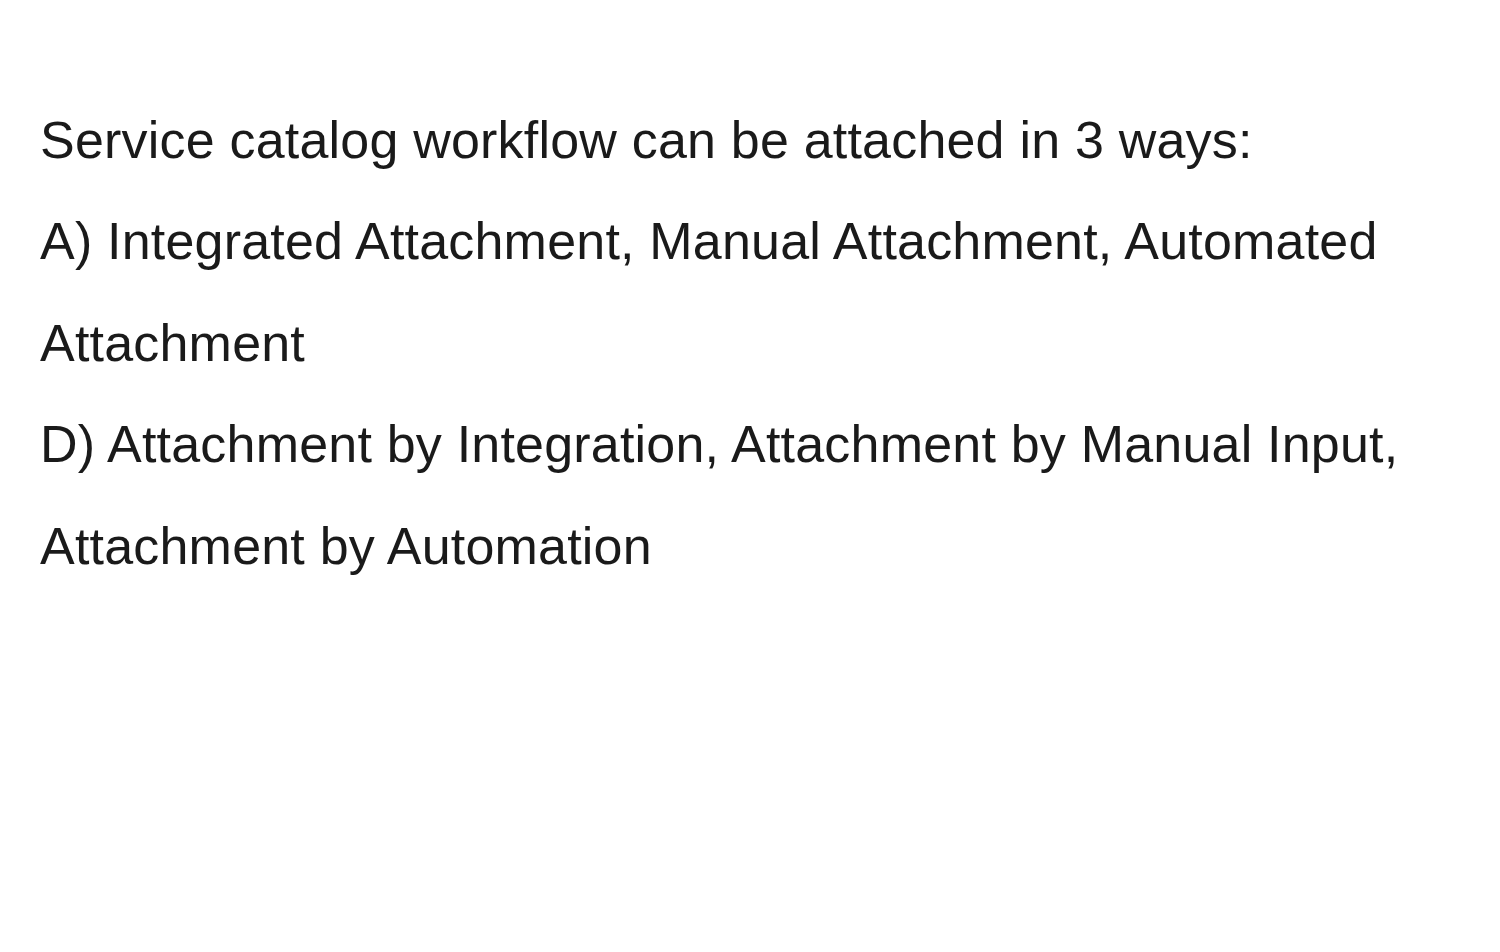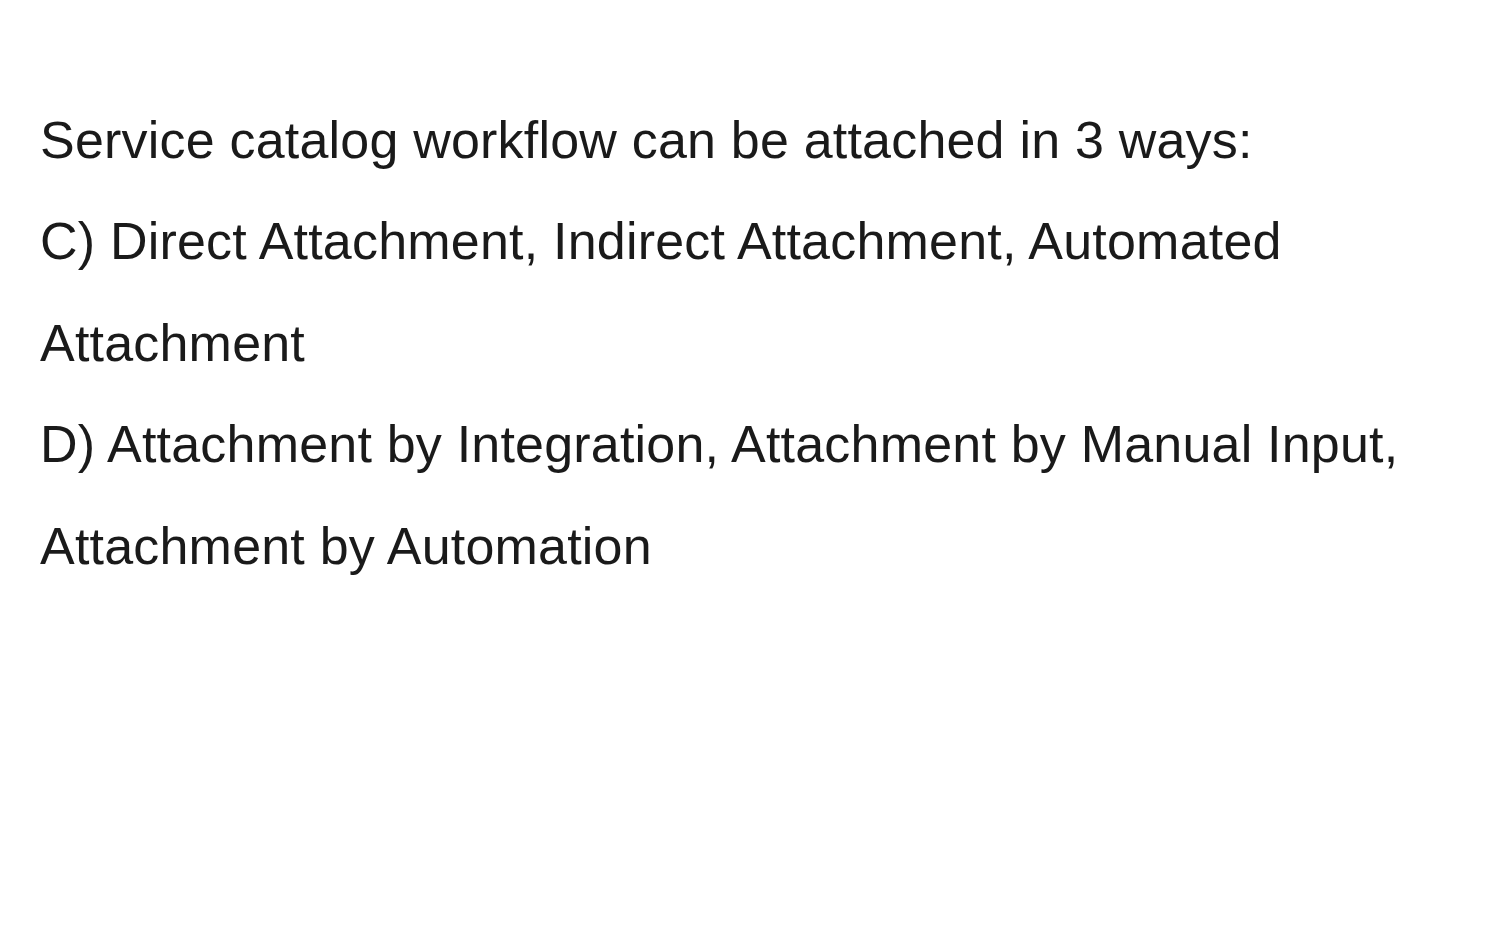--- a/index.html
+++ b/index.html
@@ -24,15 +24,15 @@
   }
   .option-line {
     display: block;
   }
 </style>
 </head>
 <body>
 
 <div class="content">
   <span class="question-line">Service catalog workflow can be attached in 3 ways:</span>
-  <span class="option-line">C) Direct Attachment, Indirect Attachment, Automated Attachment</span>
+  <span class="option-line">A) Integrated Attachment, Manual Attachment, Automated Attachment</span>
   <span class="option-line">D) Attachment by Integration, Attachment by Manual Input, Attachment by Automation</span>
 </div>
 
 </body></html>

